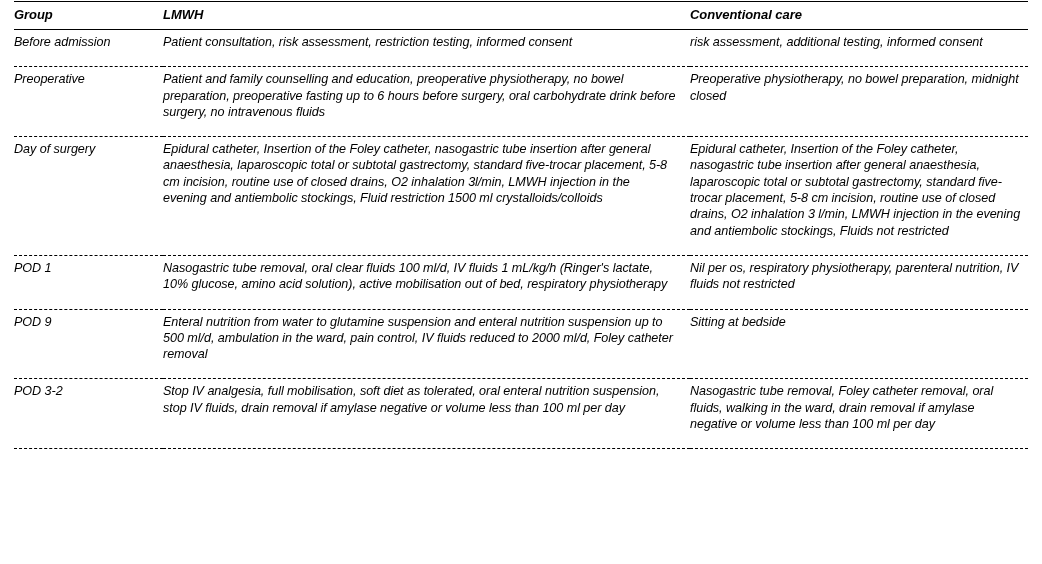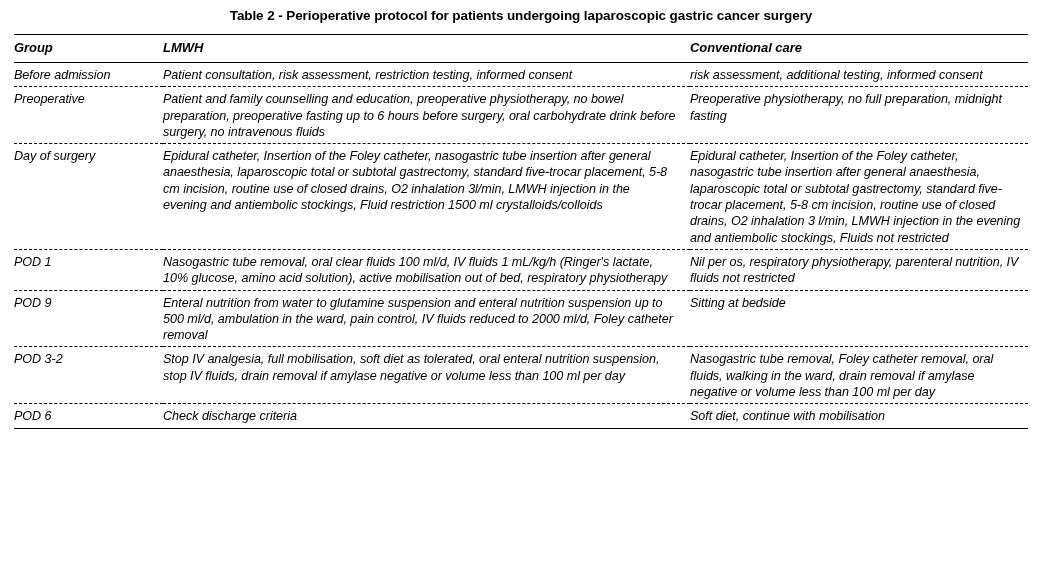--- a/index.html
+++ b/index.html
@@ -56,42 +56,41 @@
     font-size: 13px;
     padding-top: 5px;
     padding-bottom: 6px;
     line-height: 16px;
     border-top: 1.6px solid #000000;
     border-bottom: 1.2px solid #000000;
   }
   
   tbody tr.data-row > td {
     padding-top: 4px;
-    padding-bottom: 3px;
+    padding-bottom: 16px;
     line-height: 16.3px;
     border-bottom: 1px dashed #000000;
   }
   tbody tr.data-row.last-row > td {
     border-bottom: 1.6px solid #000000;
   }
   
   .cell-inner { display: block; }
   td.col-group .cell-inner { padding-right: 6px; }
   td.col-eras  .cell-inner { padding-right: 14px; }
   td.col-conv  .cell-inner { padding-right: 4px; }
 
   
   td.col-eras, th.col-eras { padding-left: 0; }
 </style>
 </head>
 <body>
 
 <div class="page">
 
-  <div class="table-title">Table 2 - Perioperative protocol for patients undergoing laparoscopic gastric cancer surgery</div>
 
   <table class="protocol">
     <colgroup>
       <col class="c-group">
       <col class="c-eras">
       <col class="c-conv">
     </colgroup>
     <thead>
       <tr class="head-row">
         <th class="col-group">
@@ -118,21 +117,21 @@
           </td>
       </tr>
       <tr class="data-row">
         <td class="col-group">
             <span class="cell-inner">Preoperative</span>
           </td>
         <td class="col-eras">
             <span class="cell-inner">Patient and family counselling and education, preoperative physiotherapy, no bowel preparation, preoperative fasting up to 6 hours before surgery, oral carbohydrate drink before surgery, no intravenous fluids</span>
           </td>
         <td class="col-conv">
-            <span class="cell-inner">Preoperative physiotherapy, no full preparation, midnight fasting</span>
+            <span class="cell-inner">Preoperative physiotherapy, no bowel preparation, midnight closed</span>
           </td>
       </tr>
       <tr class="data-row">
         <td class="col-group">
             <span class="cell-inner">Day of surgery</span>
           </td>
         <td class="col-eras">
             <span class="cell-inner">Epidural catheter, Insertion of the Foley catheter, nasogastric tube insertion after general anaesthesia, laparoscopic total or subtotal gastrectomy, standard five-trocar placement, 5-8 cm incision, routine use of closed drains, O2 inhalation 3l/min, LMWH injection in the evening and antiembolic stockings, Fluid restriction 1500 ml crystalloids/colloids</span>
           </td>
         <td class="col-conv">
@@ -165,27 +164,16 @@
         <td class="col-group">
             <span class="cell-inner">POD 3-2</span>
           </td>
         <td class="col-eras">
             <span class="cell-inner">Stop IV analgesia, full mobilisation, soft diet as tolerated, oral enteral nutrition suspension, stop IV fluids, drain removal if amylase negative or volume less than 100 ml per day</span>
           </td>
         <td class="col-conv">
             <span class="cell-inner">Nasogastric tube removal, Foley catheter removal, oral fluids, walking in the ward, drain removal if amylase negative or volume less than 100 ml per day</span>
           </td>
       </tr>
-      <tr class="data-row last-row">
-        <td class="col-group">
-            <span class="cell-inner">POD 6</span>
-          </td>
-        <td class="col-eras">
-            <span class="cell-inner">Check discharge criteria</span>
-          </td>
-        <td class="col-conv">
-            <span class="cell-inner">Soft diet, continue with mobilisation</span>
-          </td>
-      </tr>
     </tbody>
   </table>
 
 </div>
 
 </body></html>

